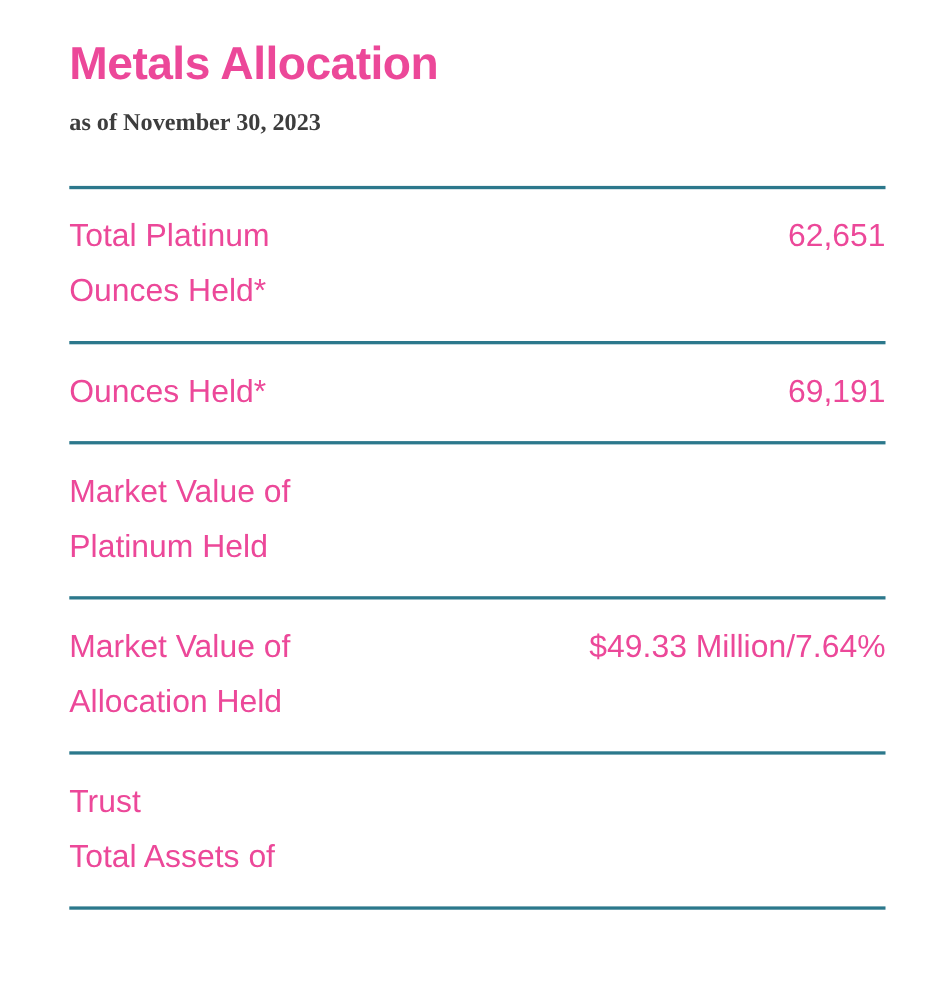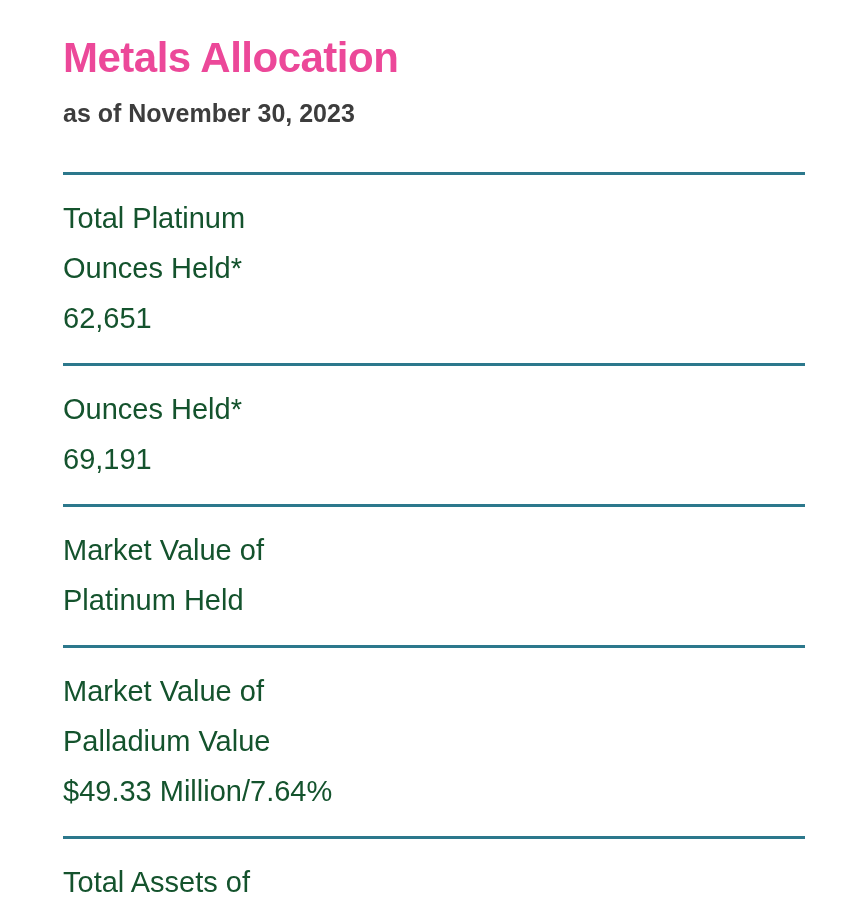--- a/index.html
+++ b/index.html
@@ -17,40 +17,40 @@
   }
   .page-title {
     font-size: 42px;
     font-weight: 700;
     color: #ec4899;
     letter-spacing: -0.5px;
     line-height: 1.15;
     margin: 0 0 16px 0;
   }
   .as-of-date {
-    font-size: 25px;
+    font-size: 22px;
     font-weight: 600;
     color: #3d3d3d;
     line-height: 1.2;
     margin: 0 0 44px 0;
+    font-family: Liberation Serif, serif;
   }
   .allocation-table {
     border-bottom: 3px solid #2c788c;
   }
   .row {
     display: flex;
     justify-content: space-between;
     align-items: flex-start;
     border-top: 3px solid #2c788c;
     padding: 18px 0 20px 0;
     font-size: 29px;
     font-weight: 400;
-    color: #14532d;
+    color: #ec4899;
     line-height: 50px;
-    flex-direction: column;
   }
   .row-label {
     text-align: left;
   }
   .row-value {
     text-align: left;
     white-space: nowrap;
   }
 </style>
 </head>
@@ -82,26 +82,26 @@
     <div class="row">
       <div class="row-label">
         <div>Market Value of</div>
         <div>Platinum Held</div>
       </div>
     </div>
 
     <div class="row">
       <div class="row-label">
         <div>Market Value of</div>
-        <div>Palladium Value</div>
+        <div>Allocation Held</div>
       </div>
       <div class="row-value">$49.33 Million/7.64%</div>
     </div>
 
     <div class="row">
       <div class="row-label">
+        <div>Trust</div>
         <div>Total Assets of</div>
-        <div>Trust</div>
       </div>
     </div>
 
   </div>
 </div>
 
 </body></html>

